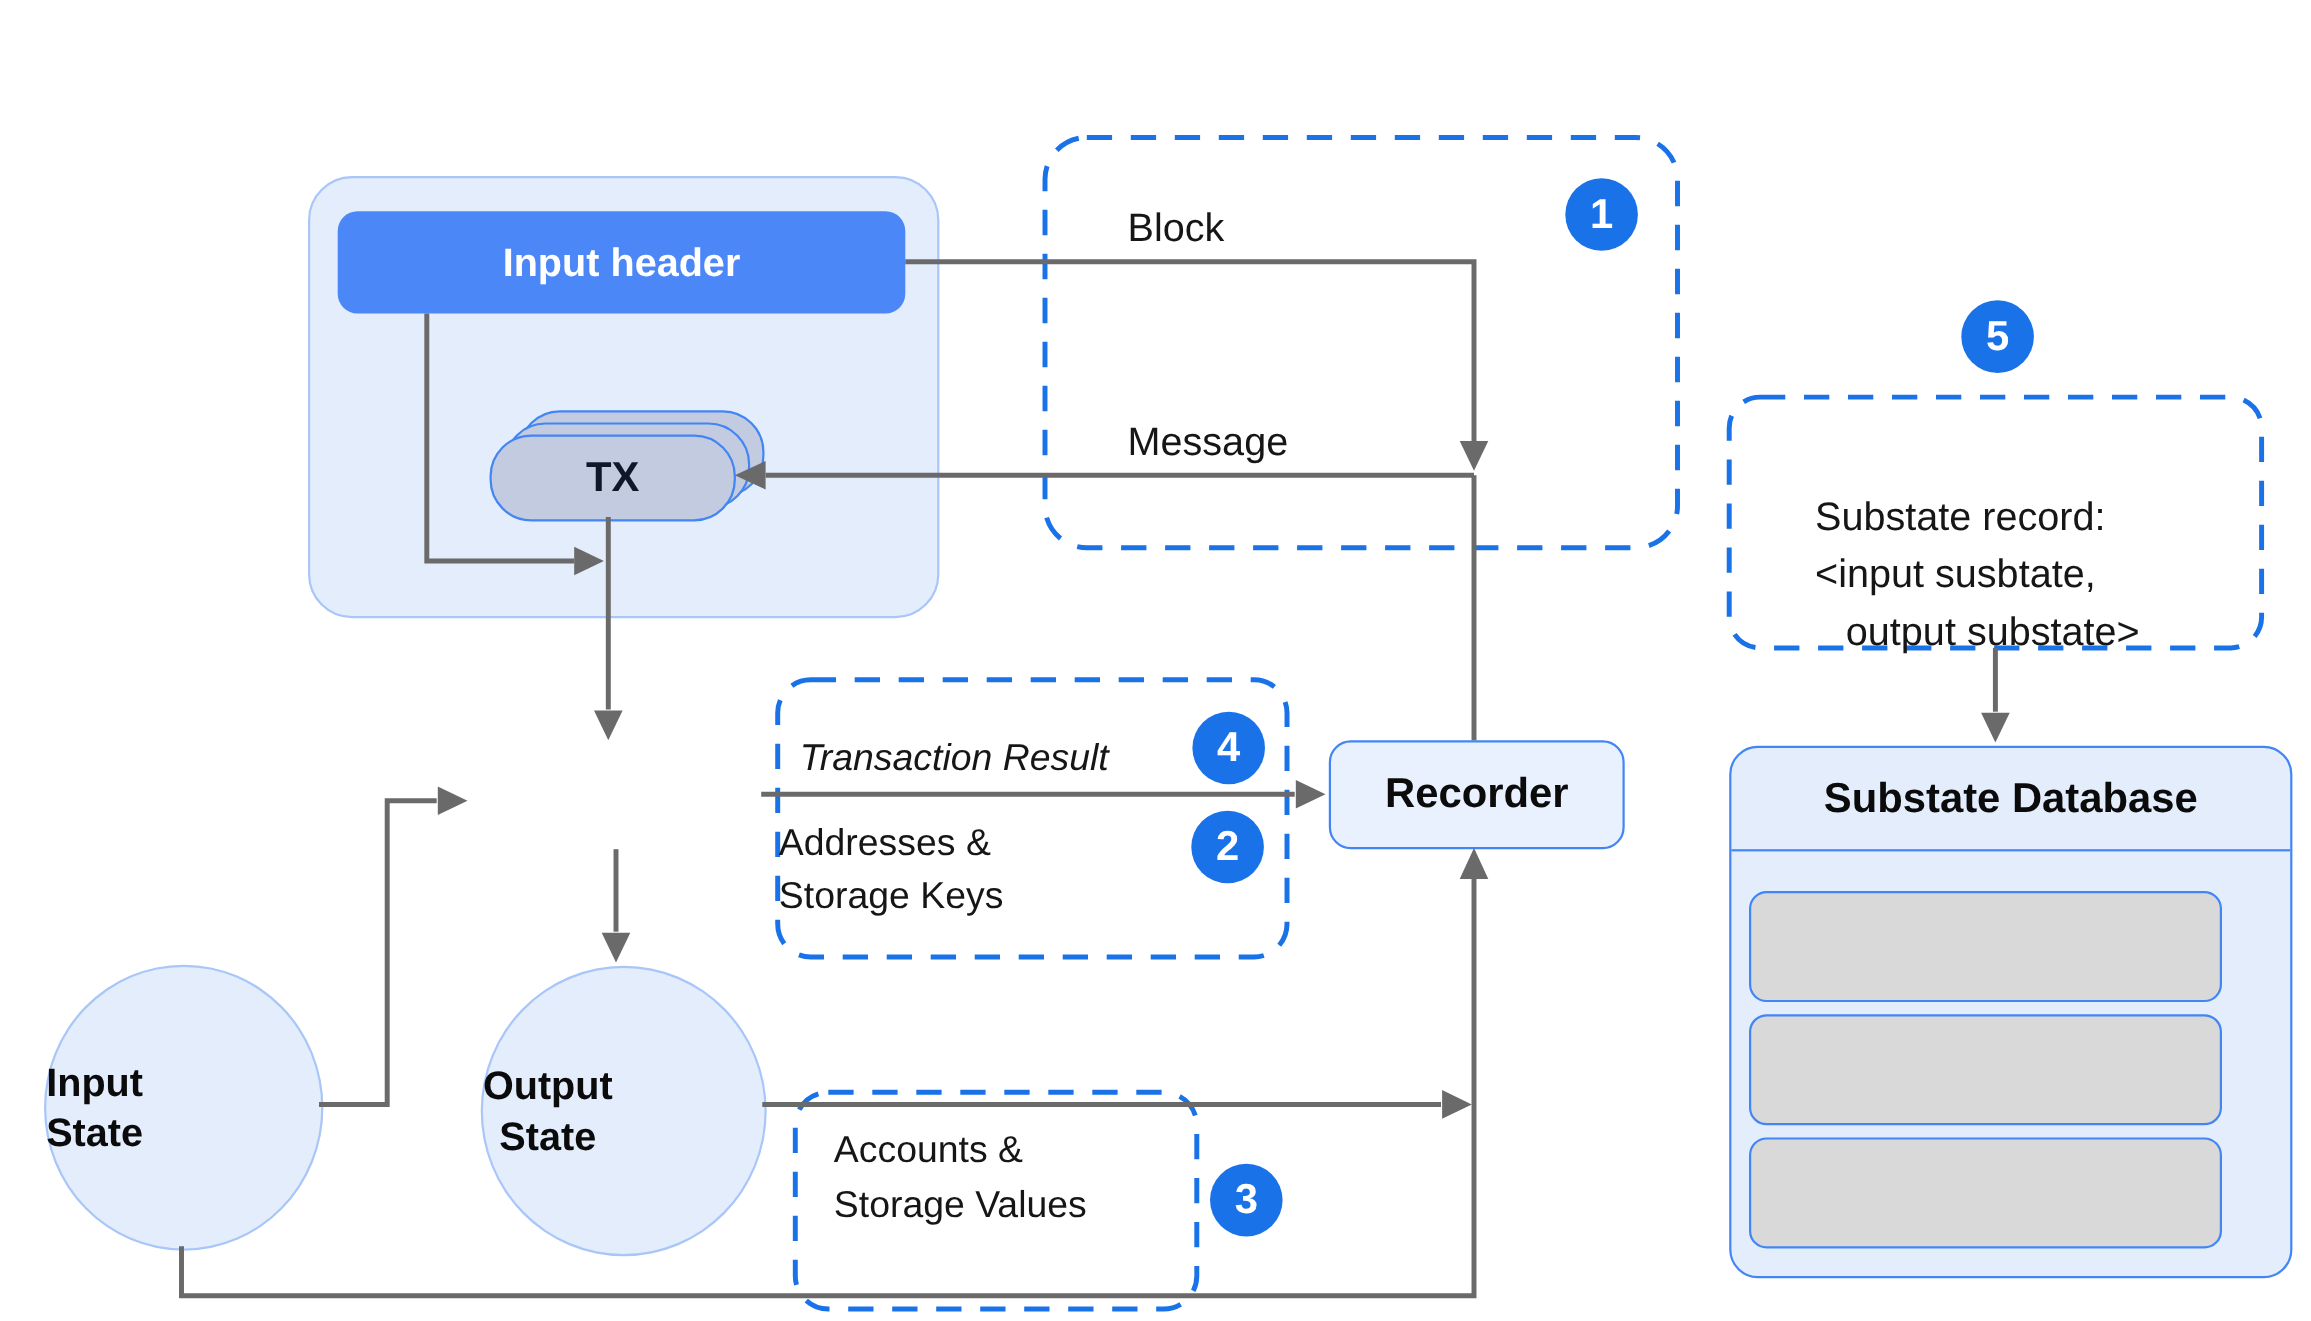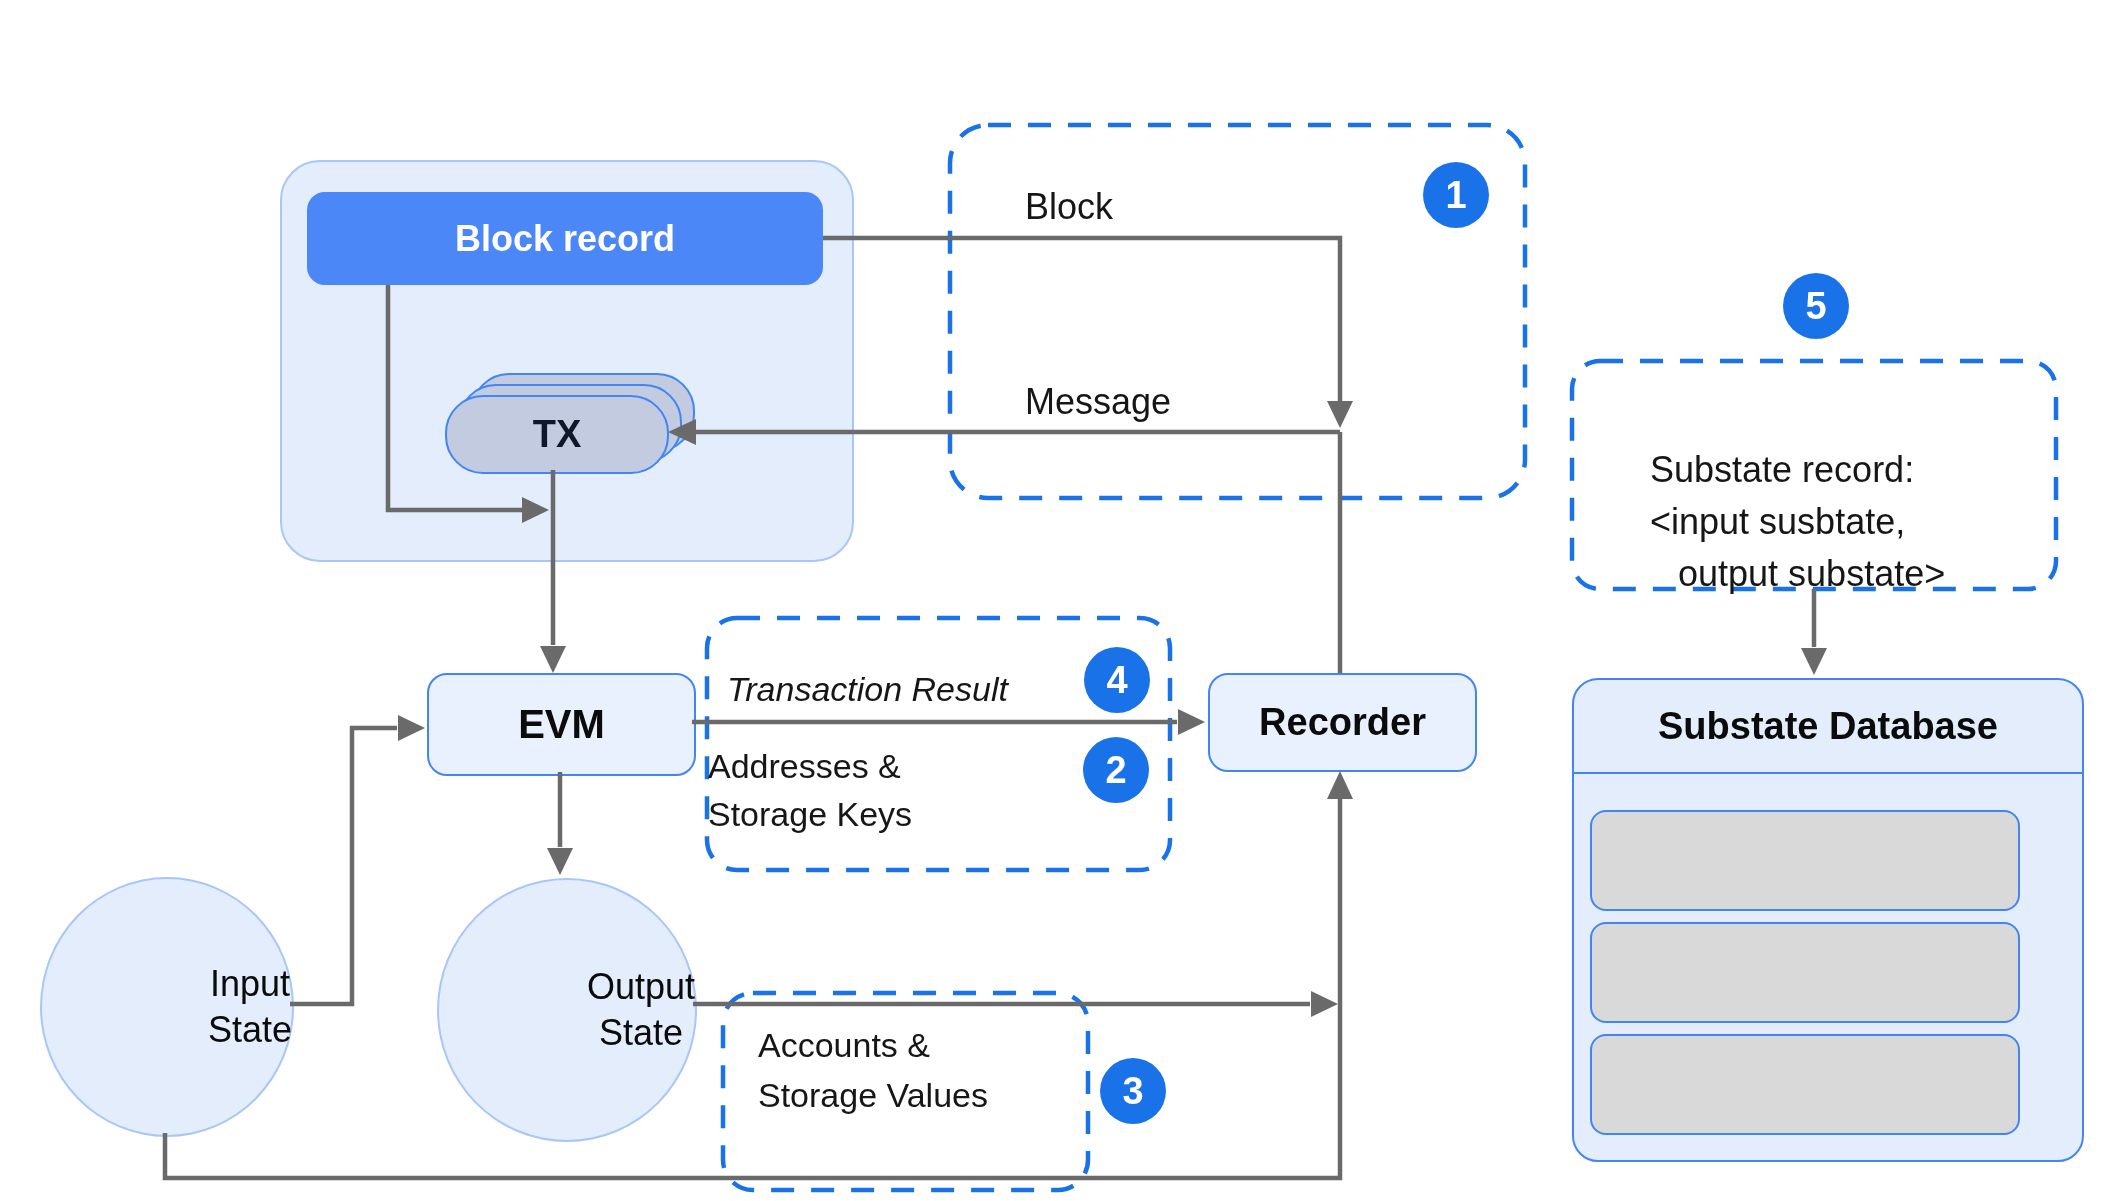--- a/index.html
+++ b/index.html
@@ -31,22 +31,22 @@
     display:flex; align-items:center; justify-content:center;
     font-weight:bold; font-size:38px; color:#0f172a; z-index:2;
   }
   .node-box{
     background:var(--panelLight); border:2px solid var(--blueBorder); border-radius:20px;
     display:flex; align-items:center; justify-content:center;
     font-weight:bold; color:#0b0b0b; z-index:2;
   }
   .state-ellipse{
     background:var(--panel); border:2px solid var(--panelBorder); border-radius:50%;
-    display:flex; align-items:center; justify-content:flex-end; text-align:center;
-    font-weight:normal; font-size:36px; line-height:46px; color:#0b0b0b;
+    display:flex; align-items:center; justify-content:flex-start; text-align:center;
+    font-weight:bold; font-size:36px; line-height:46px; color:#0b0b0b;
     white-space:pre-line; z-index:2;
   }
   .database{
     left:1572px; top:678px; width:468px; height:480px; border-radius:26px;
     background:var(--panel); border:2px solid var(--blueBorder); z-index:2;padding-left:40px;
   }
   .db-header{
     position:absolute; left:0; top:0; width:100%; height:92px;
     border-bottom:2px solid var(--blueBorder);
     display:flex; align-items:center; justify-content:center;
@@ -72,32 +72,29 @@
   .ghead{fill:var(--line); stroke:none;}
   .dashed{stroke:var(--accent); stroke-width:4.5; fill:none; stroke-dasharray:23 17;}
 </style>
 </head>
 <body>
 
 <div id="canvas">
 
   <div class="abs block-container"></div>
   <div class="abs block-header">
-    <span>Block record</span>
+    <span>Input header</span>
   </div>
 
   <div class="abs tx-pill" style="left:471px; top:373px;"></div>
   <div class="abs tx-pill" style="left:458px; top:384px;"></div>
   <div class="abs tx-pill" style="left:445px; top:395px;">
     <span>TX</span>
   </div>
 
-  <div class="abs node-box" style="left:427px; top:673px; width:265px; height:99px; font-size:40px;">
-    <span>EVM</span>
-  </div>
   <div class="abs node-box" style="left:1208px; top:673px; width:265px; height:95px; font-size:38px;">
     <span>Recorder</span>
   </div>
 
   <div class="abs state-ellipse" style="left:40px; top:877px; width:250px; height:256px;">
     <span>Input
 State</span>
   </div>
   <div class="abs state-ellipse" style="left:437px; top:878px; width:256px; height:260px;">
     <span>Output

